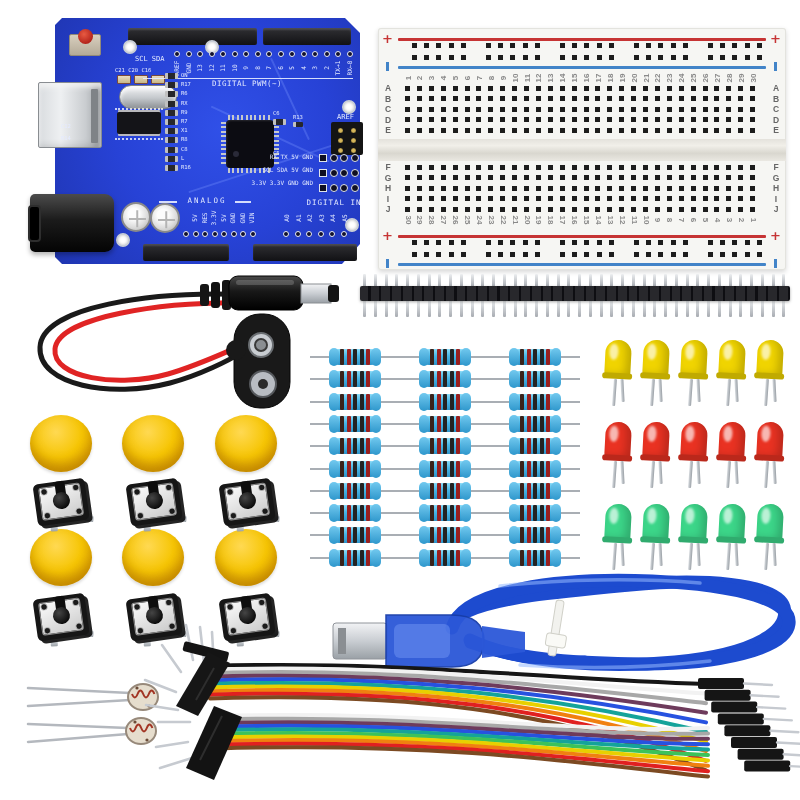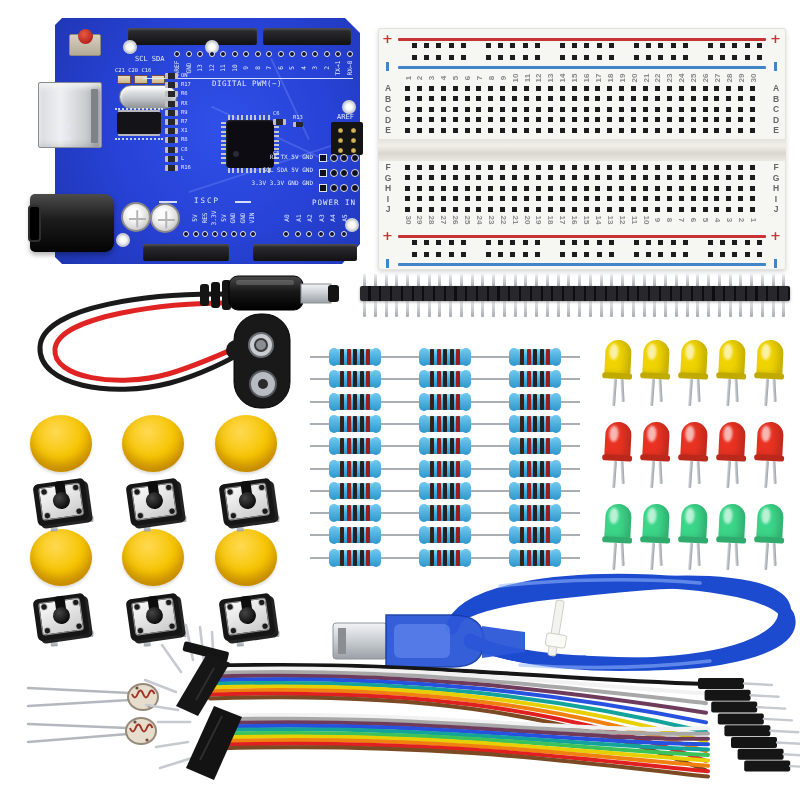--- a/index.html
+++ b/index.html
@@ -302,23 +302,23 @@
     <div class="ecap" style="left:66px;top:184px">
       <div class="capline"></div>
       <div class="capline r90"></div>
     </div>
     <div class="ecap" style="left:95px;top:185px">
       <div class="capline"></div>
       <div class="capline r90"></div>
     </div>
 
     <div class="silkline" style="left:104px;top:183px;width:18px"></div>
-    <span class="silk center" style="left:126px;top:179px;width:52px;letter-spacing:2px;font-size:7.5px">ISCP</span>
+    <span class="silk center" style="left:126px;top:179px;width:52px;letter-spacing:2px;font-size:7.5px">ANALOG</span>
     <div class="silkline" style="left:180px;top:183px;width:16px"></div>
-    <span class="silk center" style="left:248px;top:181px;width:62px;letter-spacing:1px;font-size:7.5px">POWER IN</span>
+    <span class="silk center" style="left:248px;top:181px;width:62px;letter-spacing:1px;font-size:7.5px">DIGITAL IN</span>
 
     <div class="mhole" style="left:68px;top:22px"></div>
     <div class="mhole" style="left:150px;top:22px"></div>
     <div class="mhole" style="left:287px;top:82px"></div>
     <div class="mhole" style="left:290px;top:200px"></div>
     <div class="mhole" style="left:61px;top:215px"></div>
   <div class="silk vlab dig" style="position: absolute; left: 122px; top: 50px;">AREF</div>
       <div class="silk vlab dig" style="position: absolute; left: 133.53px; top: 50px;">GND</div>
       <div class="silk vlab dig" style="position: absolute; left: 145.06px; top: 50px;">13</div>
       <div class="silk vlab dig" style="position: absolute; left: 156.59px; top: 50px;">12</div>

